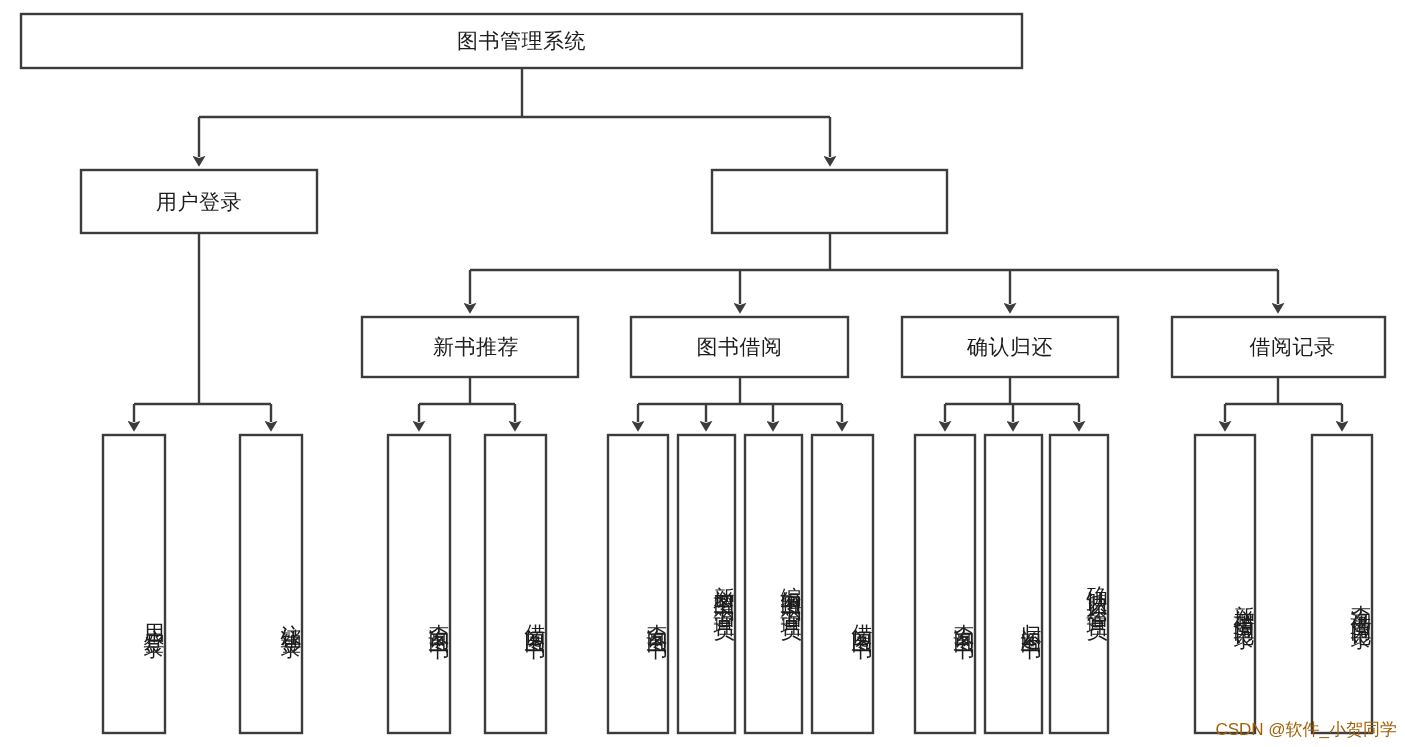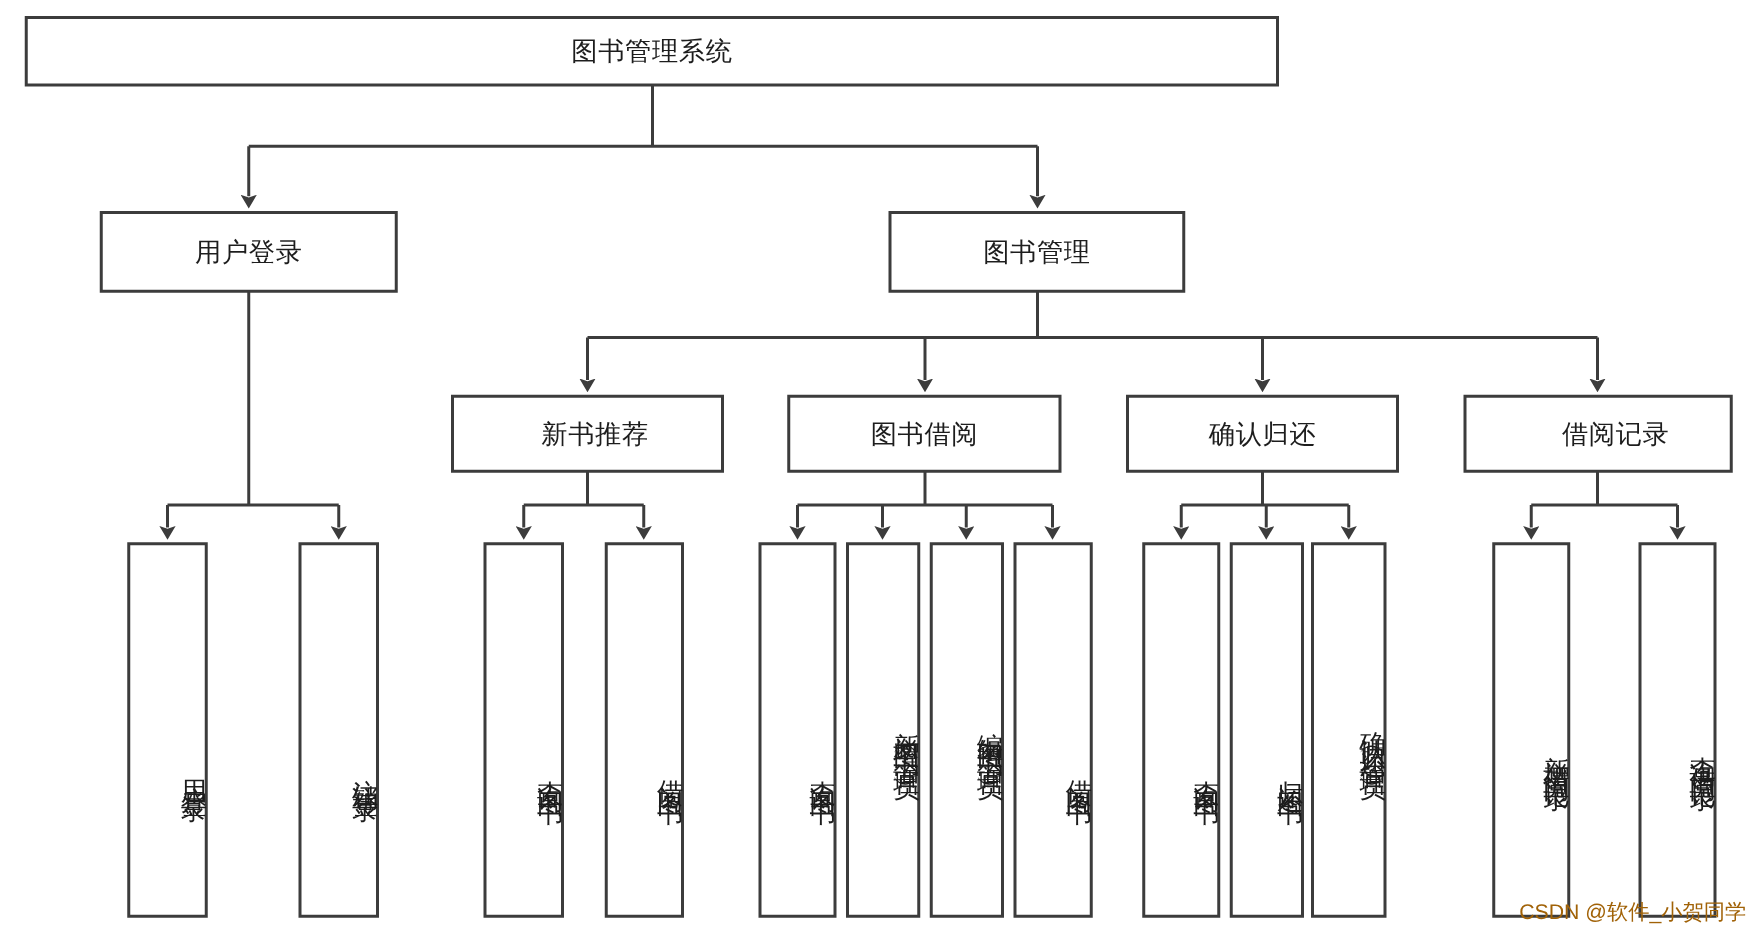--- a/index.html
+++ b/index.html
@@ -154,21 +154,20 @@
 
     <path class="conn" d="M1278,377 L1278,404"></path>
     <path class="conn" d="M1225,404 L1342,404"></path>
     <path class="conn" marker-end="url(#arrowhead)" d="M1225,404 L1225,422"></path>
     <path class="conn" marker-end="url(#arrowhead)" d="M1342,404 L1342,422"></path>
   </svg>
 
   <div class="node-label horiz" style="left:21px; top:14px; width:1001px; height:54px;">图书管理系统</div>
 
   <div class="node-label horiz" style="left:81px; top:170px; width:236px; height:63px;">用户登录</div>
-  <div class="node-label horiz" style="left:712px; top:170px; width:235px; height:63px;">图书管理</div>
 
   <div class="node-label horiz" style="left:362px; top:317px; width:228px; height:60px;">新书推荐</div>
   <div class="node-label horiz" style="left:631px; top:317px; width:217px; height:60px;border-radius:23px;">图书借阅</div>
   <div class="node-label horiz" style="left:902px; top:317px; width:216px; height:60px;">确认归还</div>
   <div class="node-label horiz" style="left:1172px; top:317px; width:241px; height:60px;">借阅记录</div>
 
   <div class="node-label vert" style="left:103px; top:493px; width:62px; height:240px;">用户登录</div>
   <div class="node-label vert" style="left:240px; top:493px; width:62px; height:240px;">注销登录</div>
 
   <div class="node-label vert" style="left:388px; top:493px; width:62px; height:240px;">查询图书</div>

